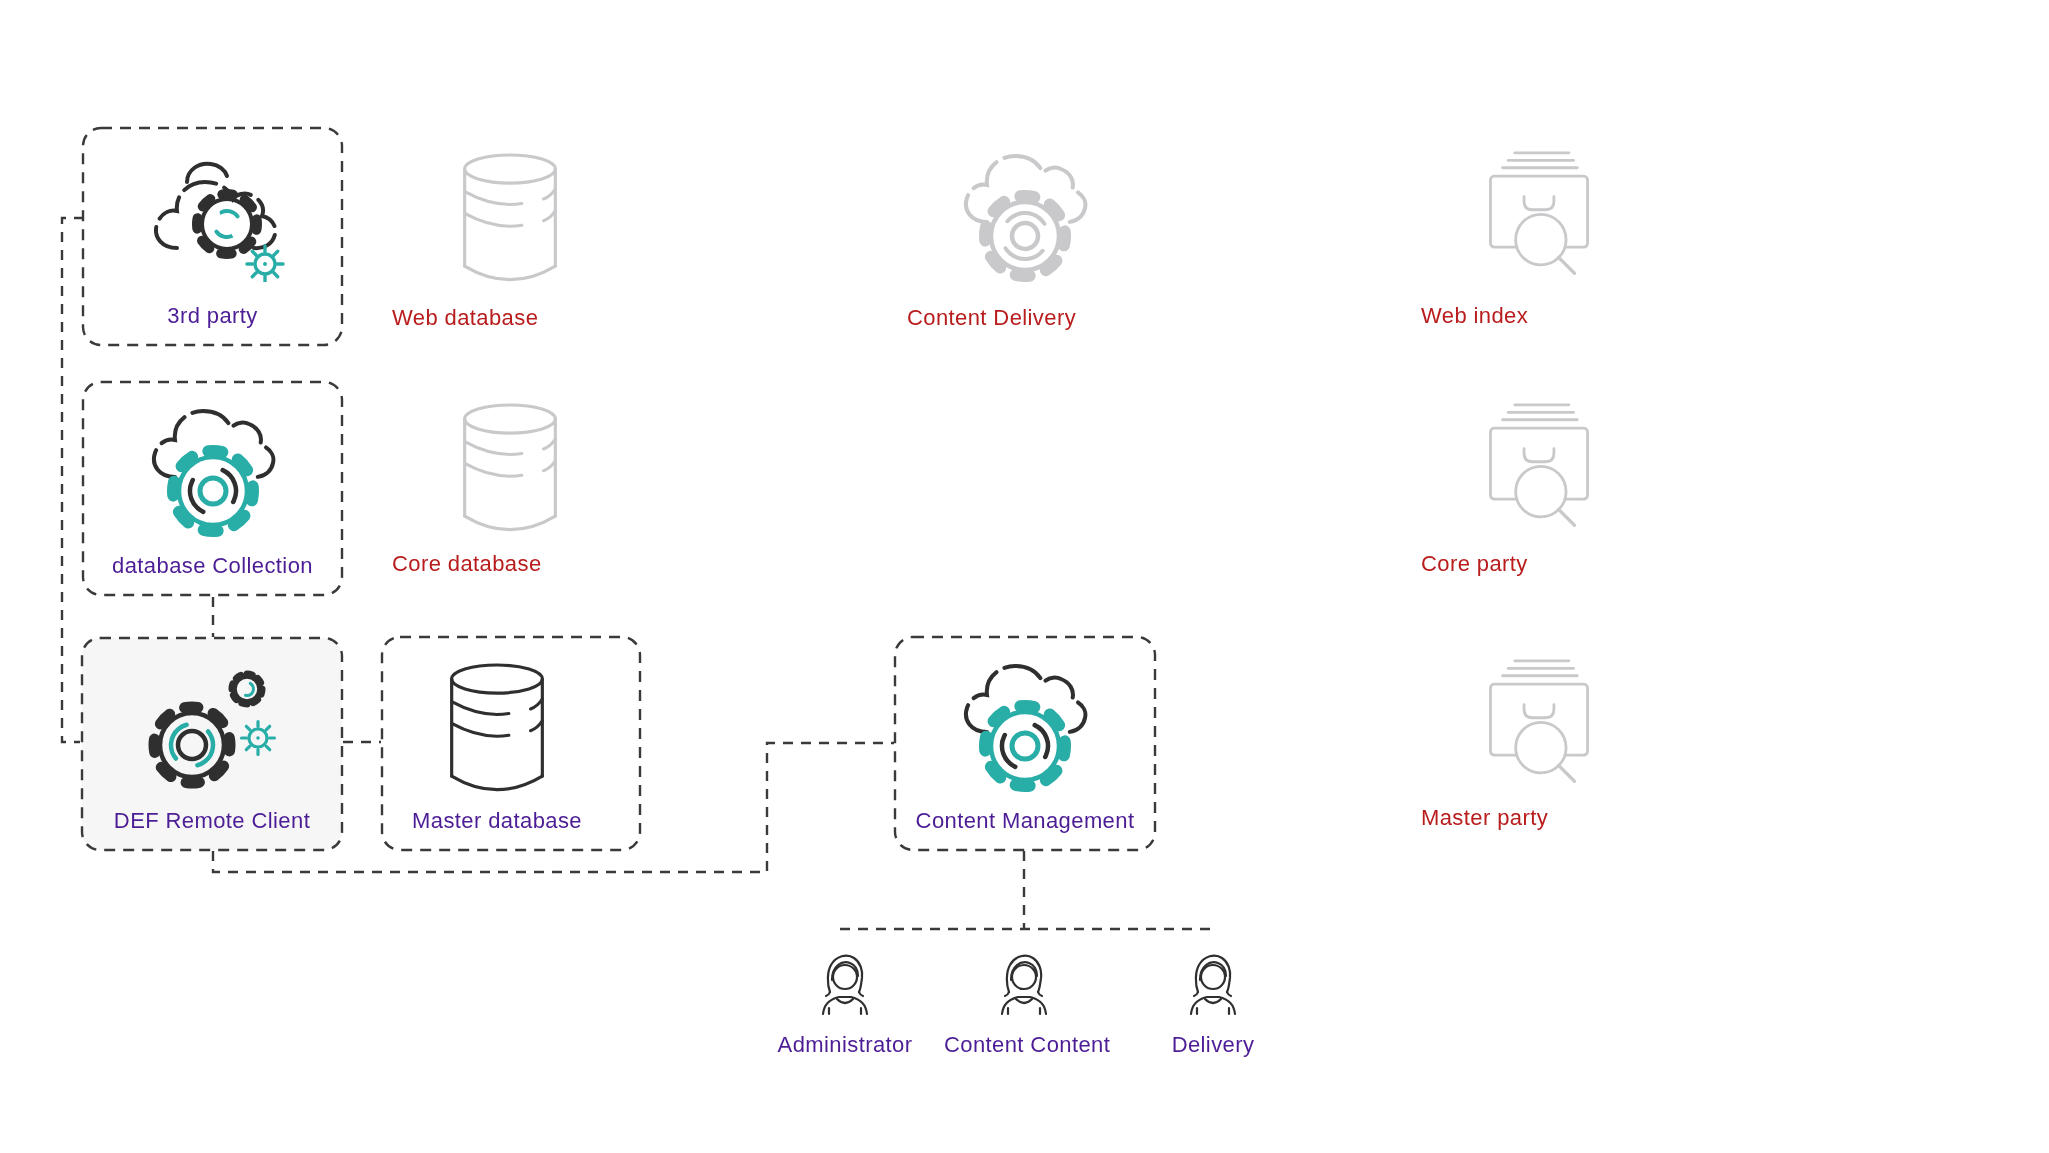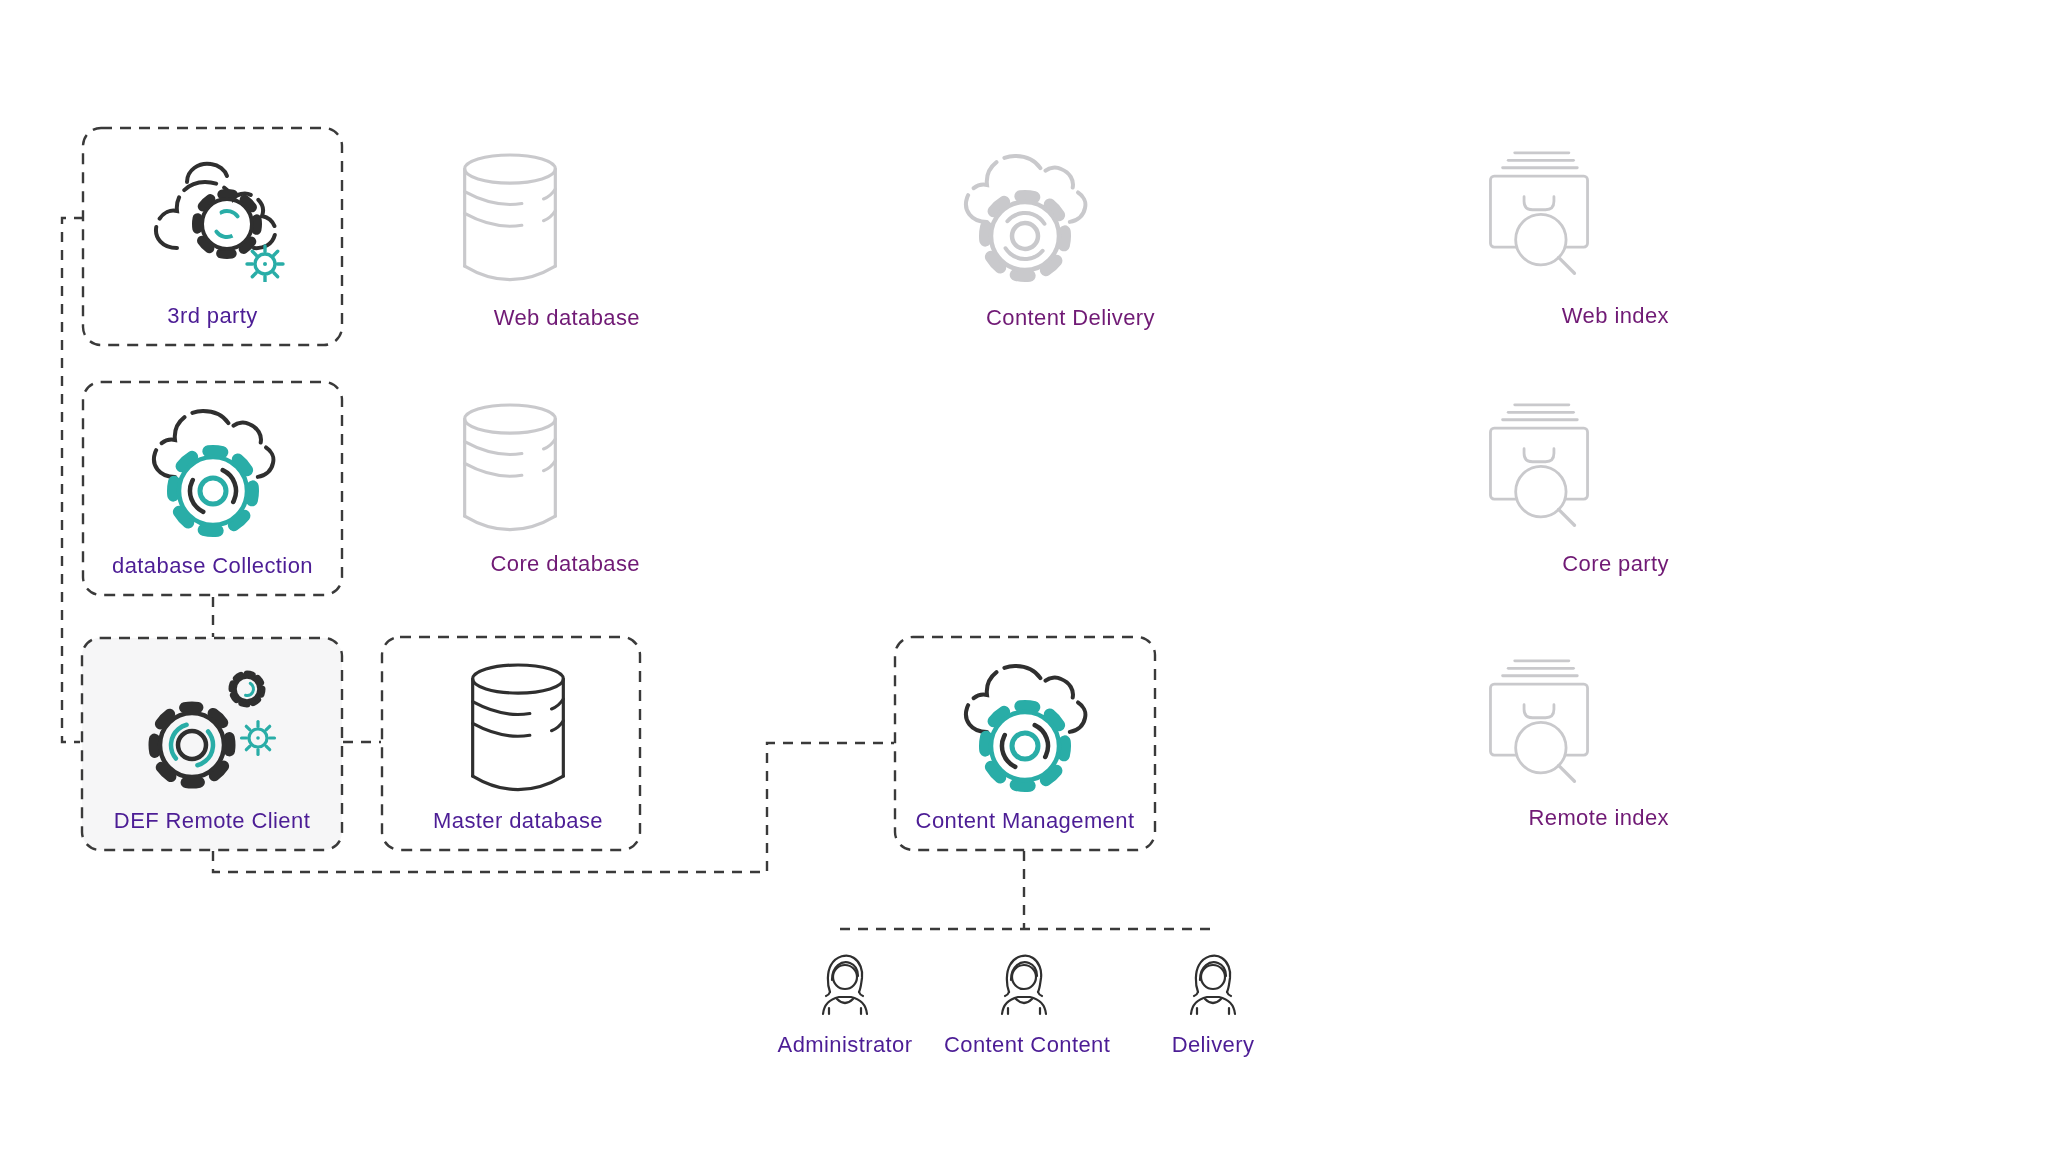--- a/index.html
+++ b/index.html
@@ -7,29 +7,29 @@
           font-family:"Liberation Sans","DejaVu Sans",sans-serif;}
   svg{display:block;}
   #wires{position:absolute;left:0;top:0;}
   #wires path{fill:none;stroke:#3a3a3a;stroke-width:2.4;stroke-dasharray:10 8;}
   #wires rect{stroke:#3a3a3a;stroke-width:2.4;stroke-dasharray:11 8;}
 
   .node{position:absolute;}
   .node .icon{position:absolute;}
   .label{font-size:22px;letter-spacing:.4px;color:#4c1d95;white-space:nowrap;line-height:26px;}
   .box .label{position:absolute;bottom:16px;left:0;right:0;text-align:center;}
-  .ghost .label{position:absolute;left:12px;right:0;text-align:right;color:#701a75;}
+  .ghost .label{position:absolute;left:12px;right:0;text-align:left;color:#b91c1c;}
   .ghost{color:#c9c9cc;} 
   .inkdark{color:#2f2f2f;} 
 
   
   #n-third-party      {left:83px; top:128px; width:259px;height:217px;}
   #n-xconnect         {left:83px; top:382px; width:259px;height:213px;}
   #n-def-remote-client{left:82px; top:638px; width:260px;height:212px;}
-  #n-master-database  {left:389px;top:637px; width:258px;height:213px;}
+  #n-master-database  {left:368px;top:637px; width:258px;height:213px;}
   #n-content-mgmt     {left:895px;top:637px; width:260px;height:213px;}
 
   
   #n-web-database    {left:380px; top:150px; width:260px;height:200px;}
   #n-content-delivery{left:895px; top:150px; width:260px;height:200px;}
   #n-web-index       {left:1409px;top:148px; width:260px;height:200px;}
   #n-core-database   {left:380px; top:400px; width:260px;height:200px;}
   #n-core-index      {left:1409px;top:400px; width:260px;height:200px;}
   #n-master-index    {left:1409px;top:656px; width:260px;height:200px;}
   .row1 .label{top:155px;} .row2 .label{top:151px;} .row3 .label{top:149px;}
@@ -238,21 +238,21 @@
     <svg class="icon" style="left:74px;top:0" width="112" height="131">
         <use href="#s-index"></use>
       </svg>
     <div class="label">Core party</div>
   </div>
 
   <div class="node ghost row3" id="n-master-index">
     <svg class="icon" style="left:74px;top:0" width="112" height="131">
         <use href="#s-index"></use>
       </svg>
-    <div class="label">Remote index</div>
+    <div class="label">Master party</div>
   </div>
 
   <div class="person inkdark" id="p-administrator">
     <svg class="icon" width="60" height="70">
         <use href="#s-person"></use>
       </svg>
     <div class="label">Administrator</div>
   </div>
   <div class="person inkdark" id="p-content-author">
     <svg class="icon" width="60" height="70">

